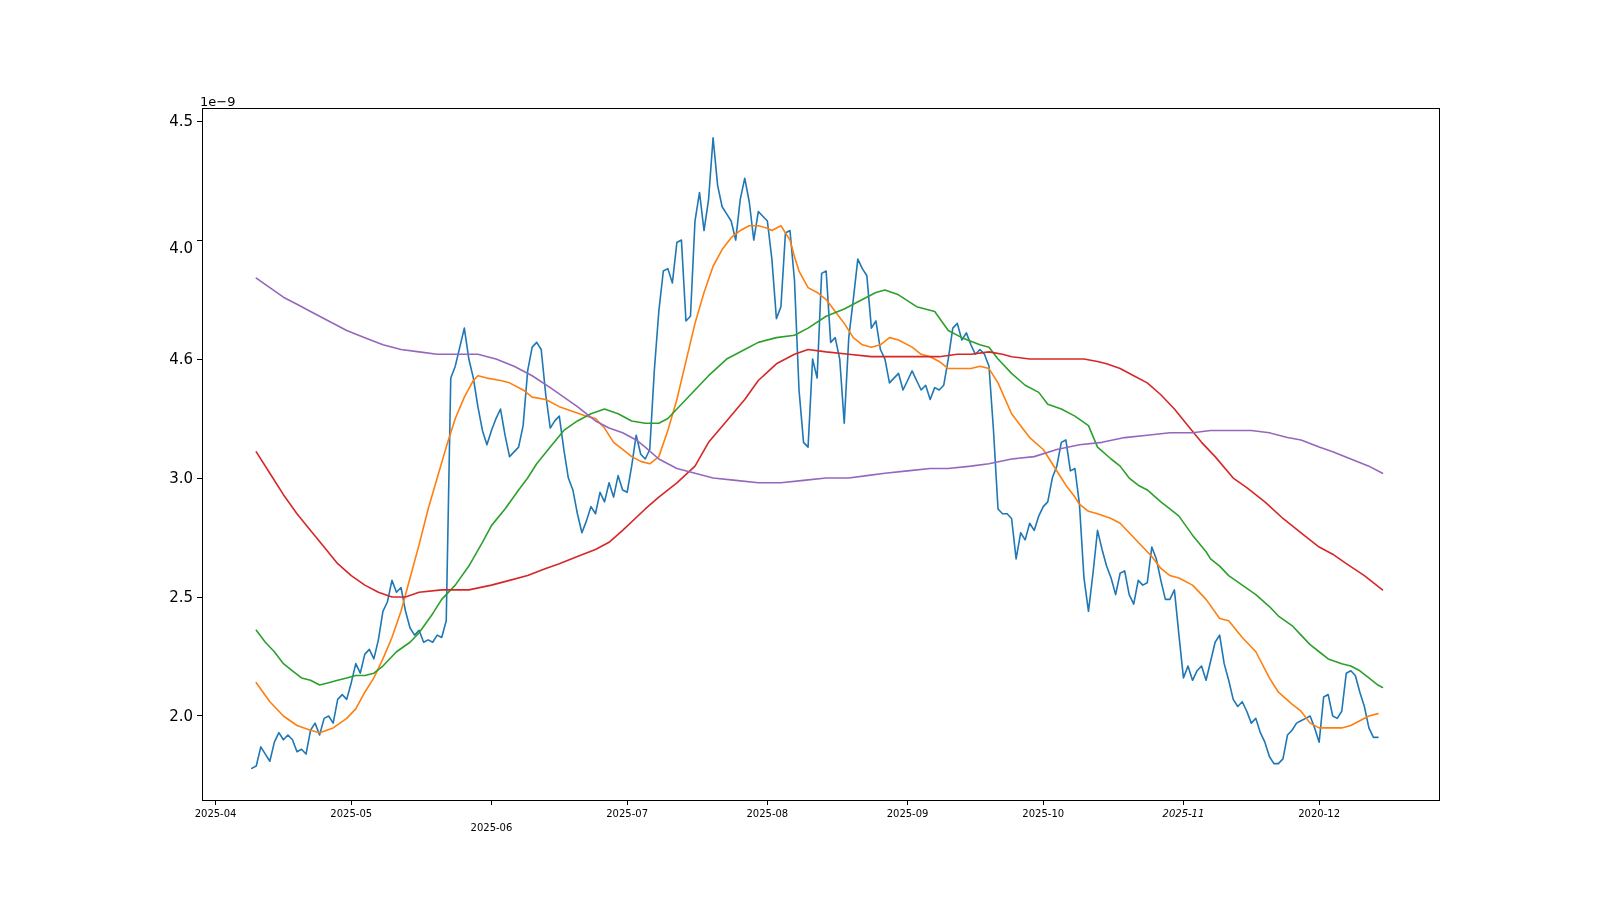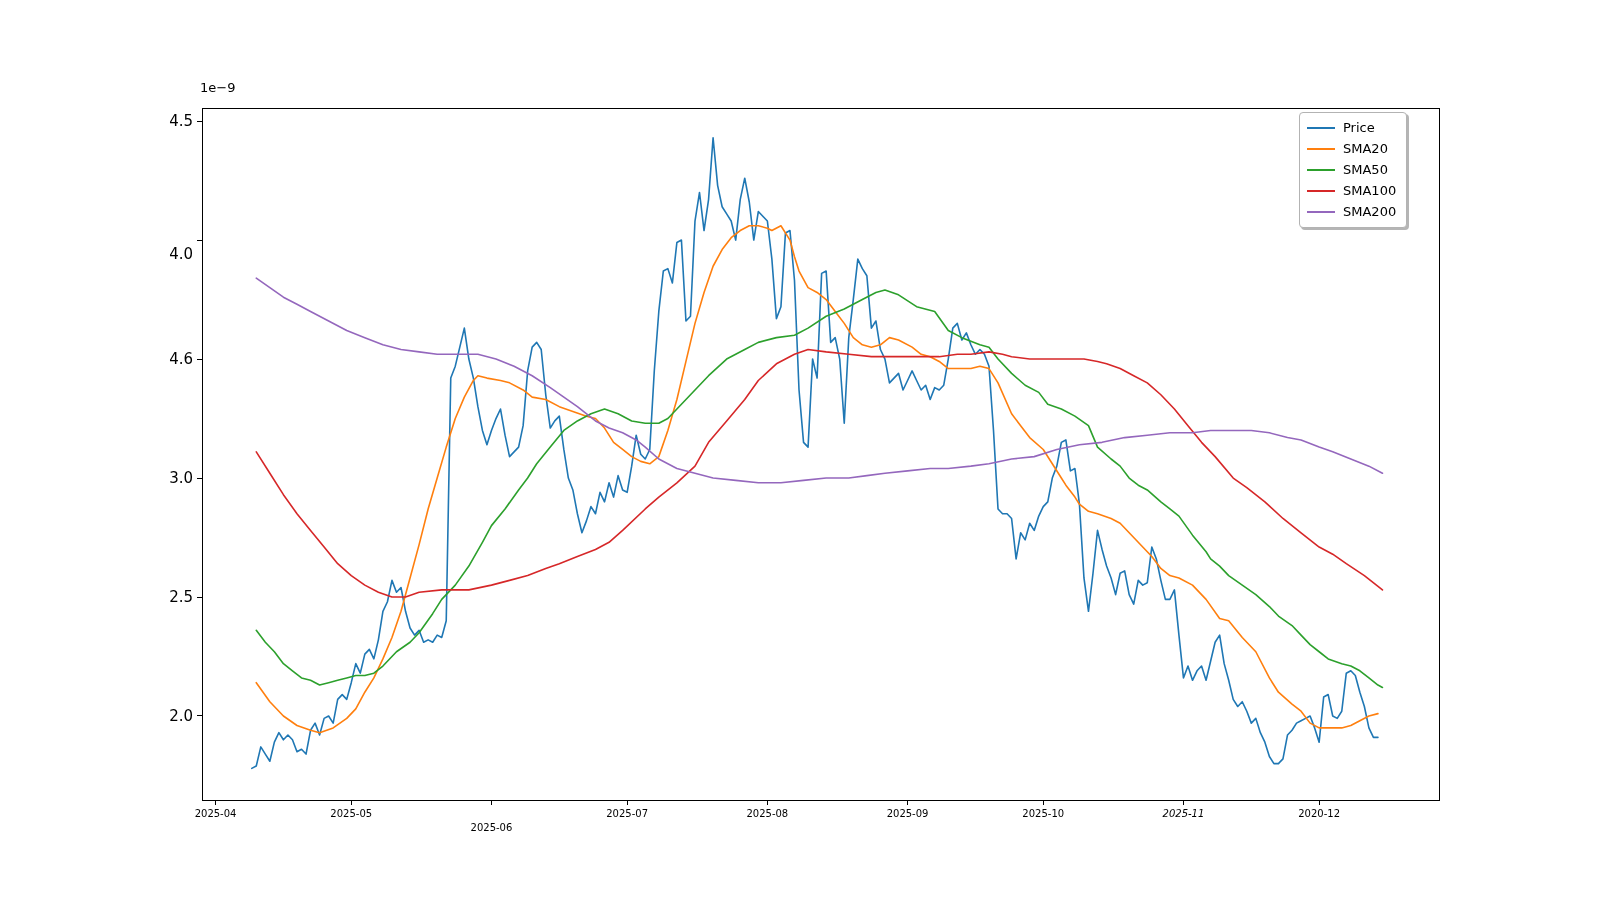--- a/index.html
+++ b/index.html
@@ -30,21 +30,21 @@
   .ytick-label {
     position: absolute;
     width: 52px;
     text-align: right;
     font-size: 15px;
     color: #000000;
   }
   #offset-label {
     position: absolute;
     left: 200px;
-    top: 80px;
+    top: 94px;
     font-size: 13px;
     color: #000000;
   }
   #legend {
     position: absolute;
     left: 1299px;
     top: 112px;
     width: 108px;
     box-sizing: border-box;
     background: #ffffff;
@@ -112,39 +112,17 @@
       <div class="xtick-label" style="left: 862.565px; top: 808px;">2025-09</div>
       <div class="xtick-label" style="left: 998.25px; top: 808px;">2025-10</div>
       <div class="xtick-label" style="left: 1138.46px; top: 808px; font-style: italic;">2025-11</div>
       <div class="xtick-label" style="left: 1274.14px; top: 808px;">2020-12</div>
     </div>
   <div id="yticks">
       <div class="ytick-label" style="left: 141px; top: 706.999px;">2.0</div>
       <div class="ytick-label" style="left: 141px; top: 588.017px;">2.5</div>
       <div class="ytick-label" style="left: 141px; top: 469.034px;">3.0</div>
       <div class="ytick-label" style="left: 141px; top: 350.052px;">4.6</div>
-      <div class="ytick-label" style="left: 141px; top: 245px;">4.0</div>
+      <div class="ytick-label" style="left: 141px; top: 239px;">4.0</div>
       <div class="ytick-label" style="left: 141px; top: 112.088px;">4.5</div>
     </div>
 
-  <div id="legend">
-    <div class="legend-row">
-      <span class="legend-swatch" style="border-top-color: rgb(31, 119, 180);"></span>
-      <span class="legend-label">Price</span>
-    </div>
-    <div class="legend-row">
-      <span class="legend-swatch" style="border-top-color: rgb(255, 127, 14);"></span>
-      <span class="legend-label">SMA20</span>
-    </div>
-    <div class="legend-row">
-      <span class="legend-swatch" style="border-top-color: rgb(44, 160, 44);"></span>
-      <span class="legend-label">SMA50</span>
-    </div>
-    <div class="legend-row">
-      <span class="legend-swatch" style="border-top-color: rgb(214, 39, 40);"></span>
-      <span class="legend-label">SMA100</span>
-    </div>
-    <div class="legend-row">
-      <span class="legend-swatch" style="border-top-color: rgb(148, 103, 189);"></span>
-      <span class="legend-label">SMA200</span>
-    </div>
-  </div>
 </div>
 
 </body></html>

